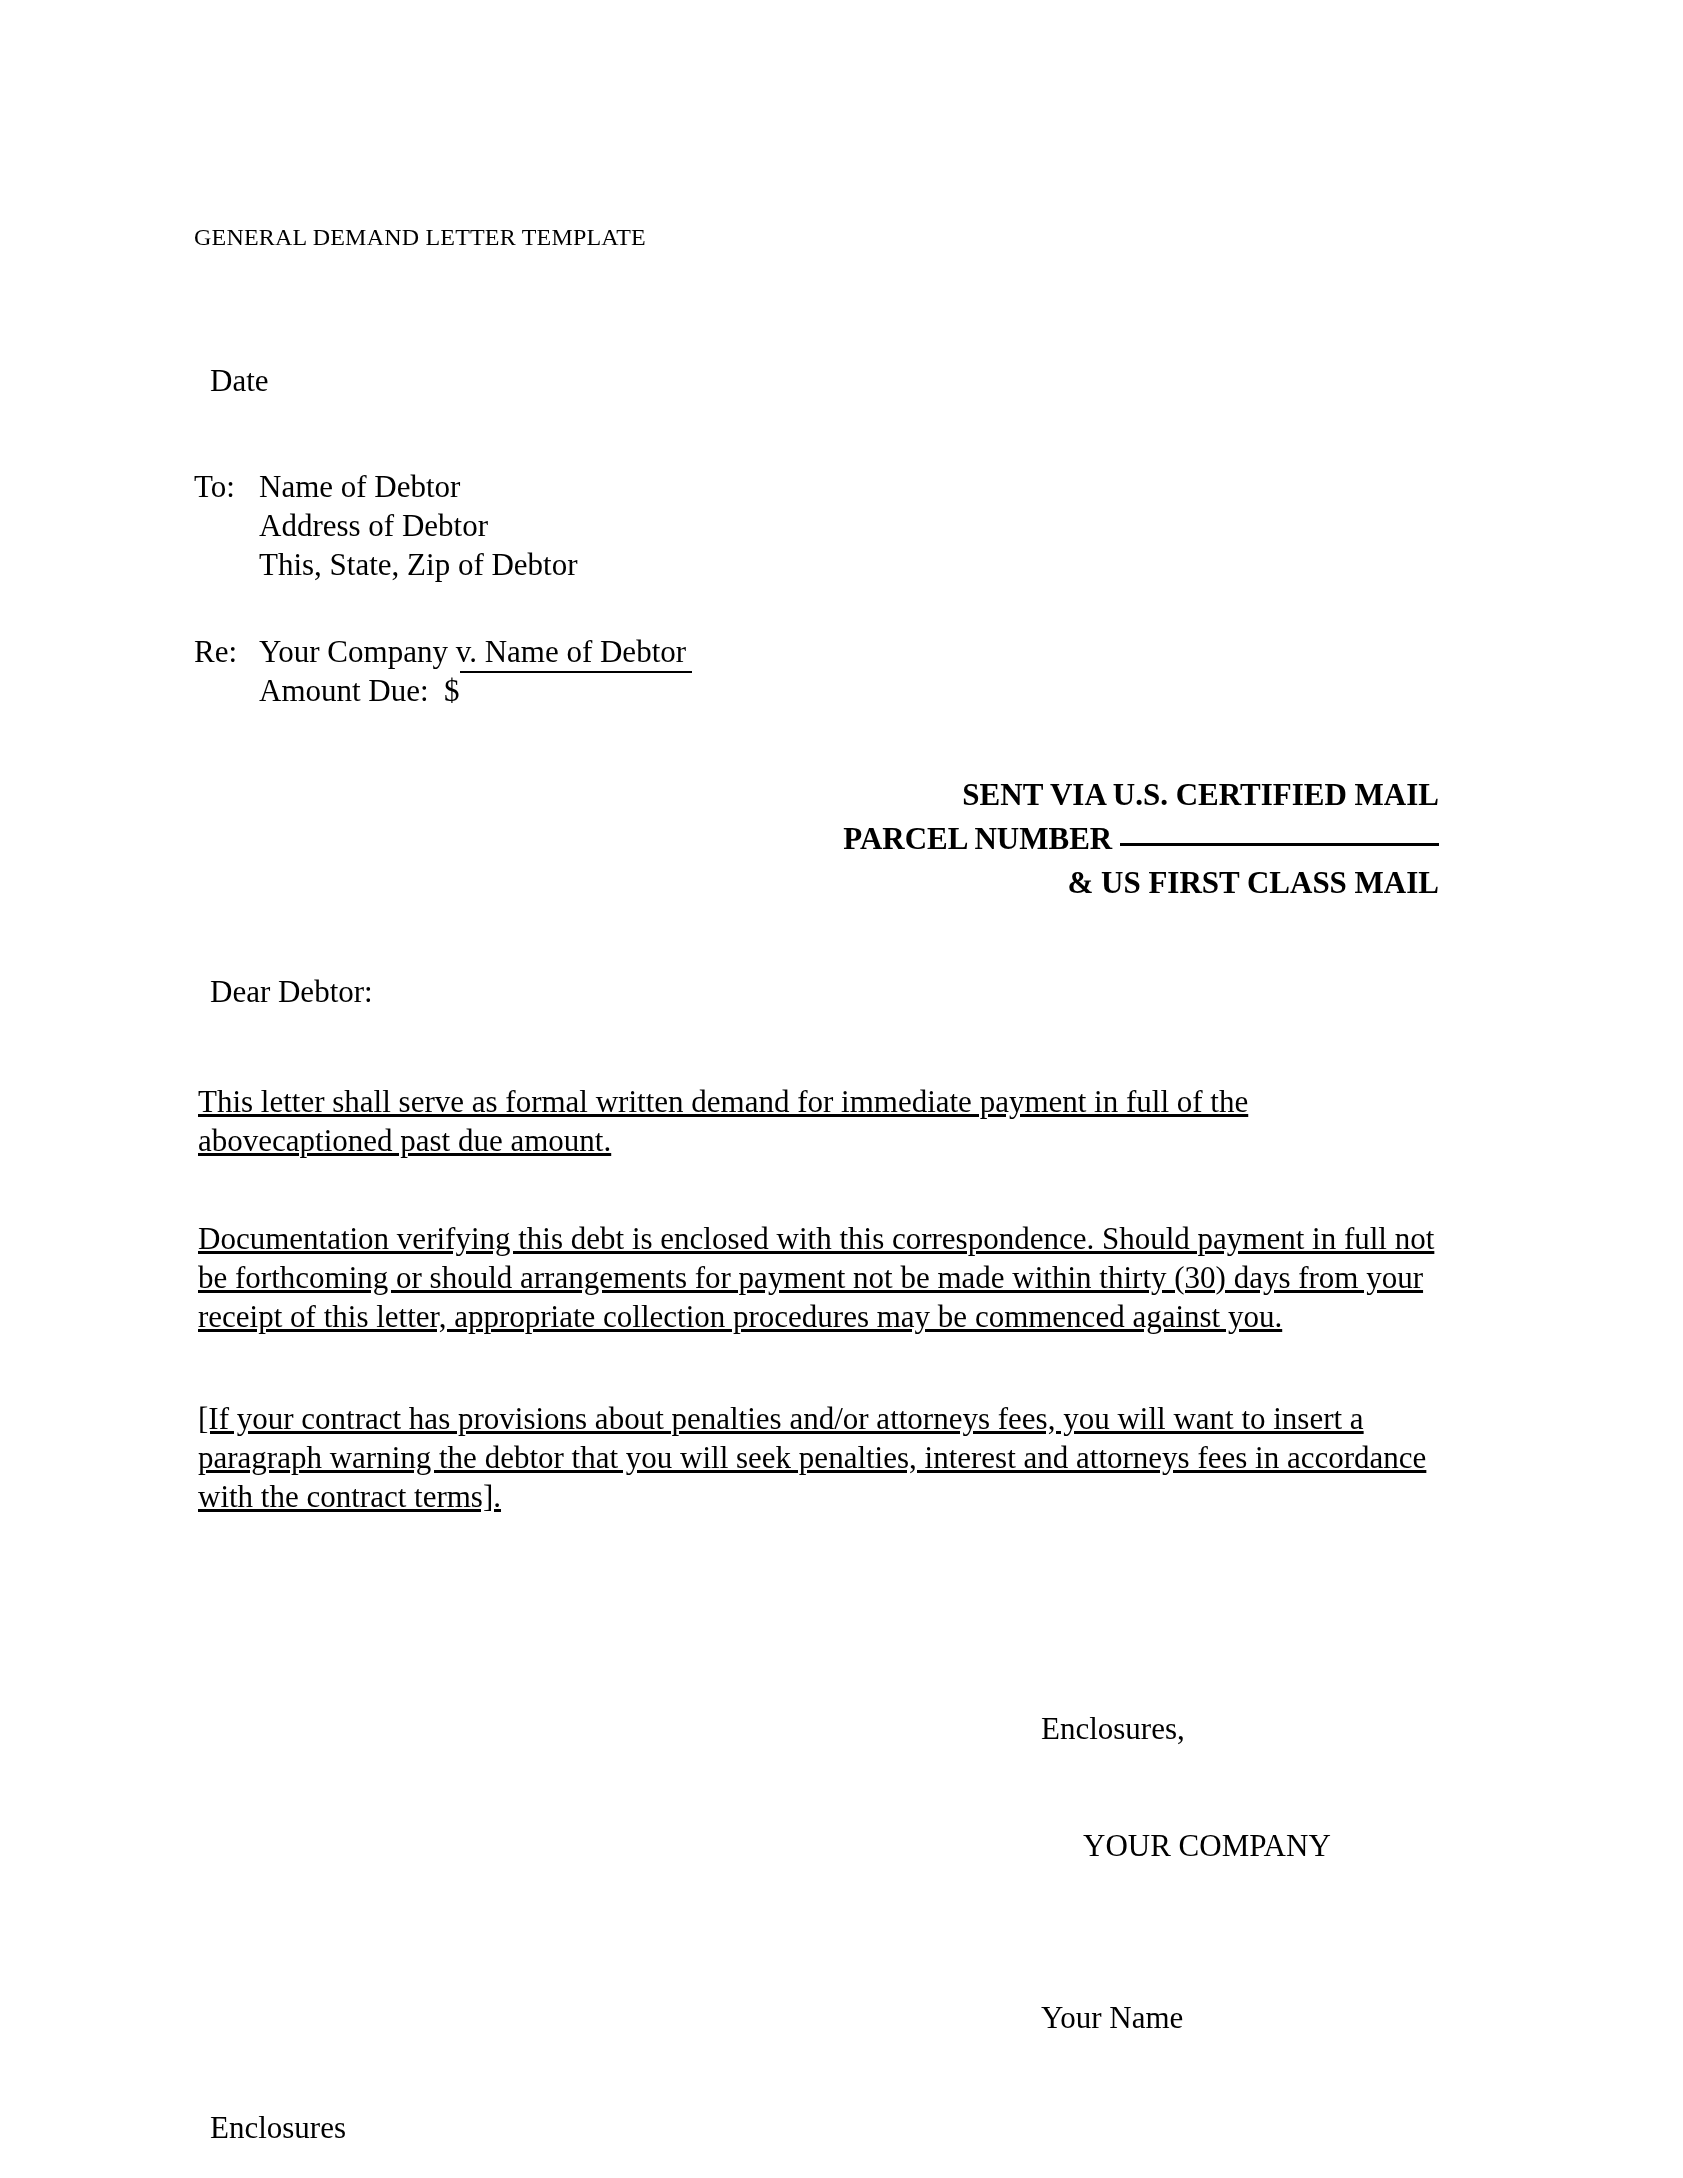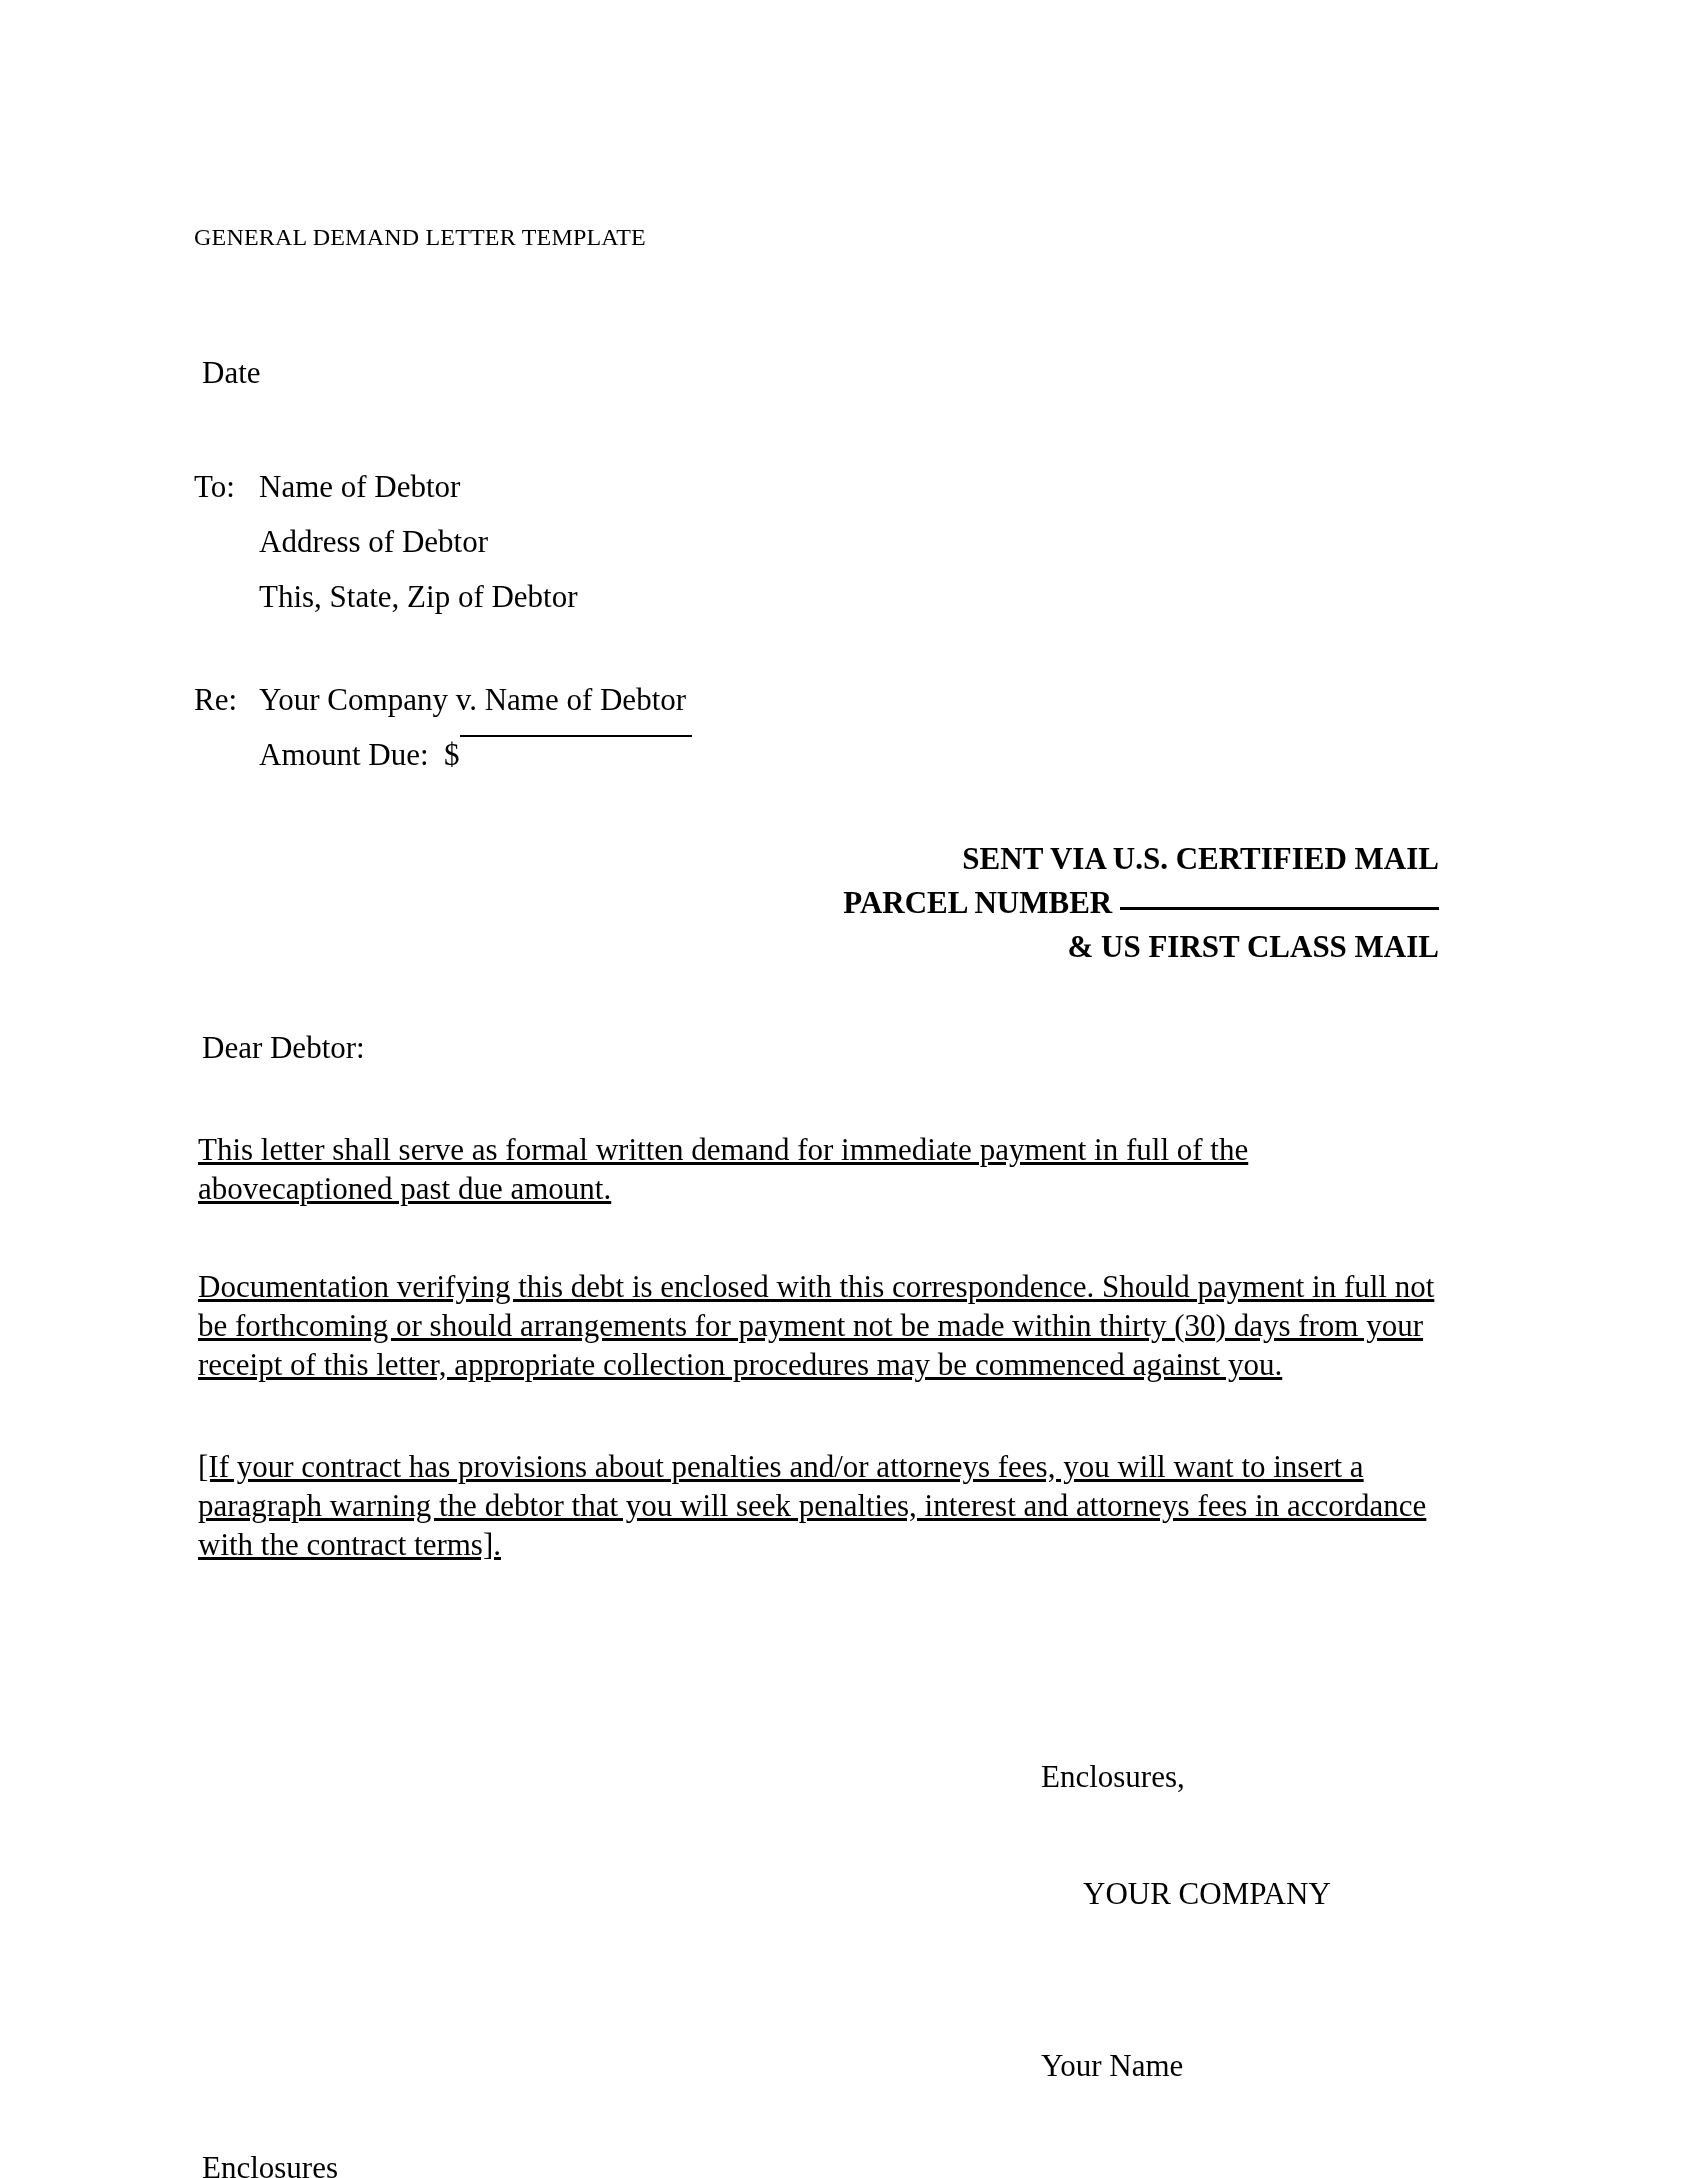--- a/index.html
+++ b/index.html
@@ -52,40 +52,39 @@
   .gap-5 { height: 51px; }
   .gap-6 { height: 51px; }
   .gap-7 { height: 51px; }
   .gap-8 { height: 55px; }
   .gap-9 { height: 111px; }
   .gap-10 { height: 55px; }
 
   .body-line {
     font-size: 31px;
     line-height: 39px;
-    margin: 8px;
+    margin: 16px;
     white-space: pre;
   }
 
   .para {
     font-size: 31px;
     line-height: 39px;
     margin: 4px;
     width: 1242px;
     text-decoration: underline;
   }
 
   .block-to, .block-re {
     font-size: 31px;
     line-height: 39px;
   }
   .block-to .row, .block-re .row {
     display: flex;
     white-space: pre;
-    margin-top: 16px;
   }
   .label-cell {
     width: 65px;
     flex: 0 0 65px;
   }
   .label-cell.spacer { visibility: hidden; }
 
   .blank-line {
     display: inline-block;
     border-bottom: 2px solid #000;

